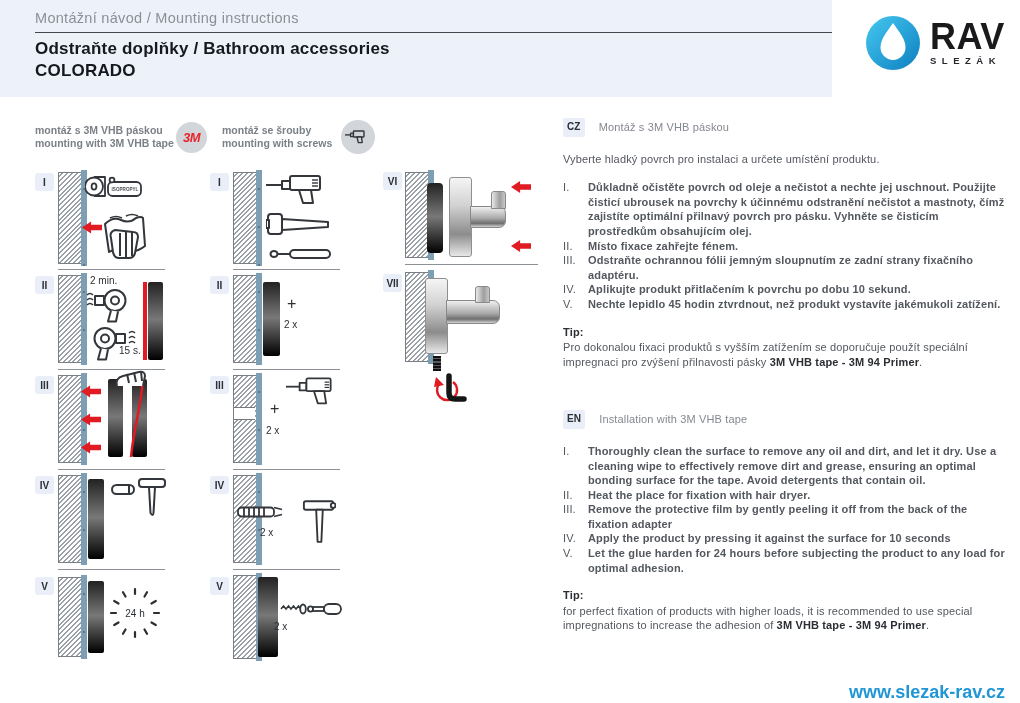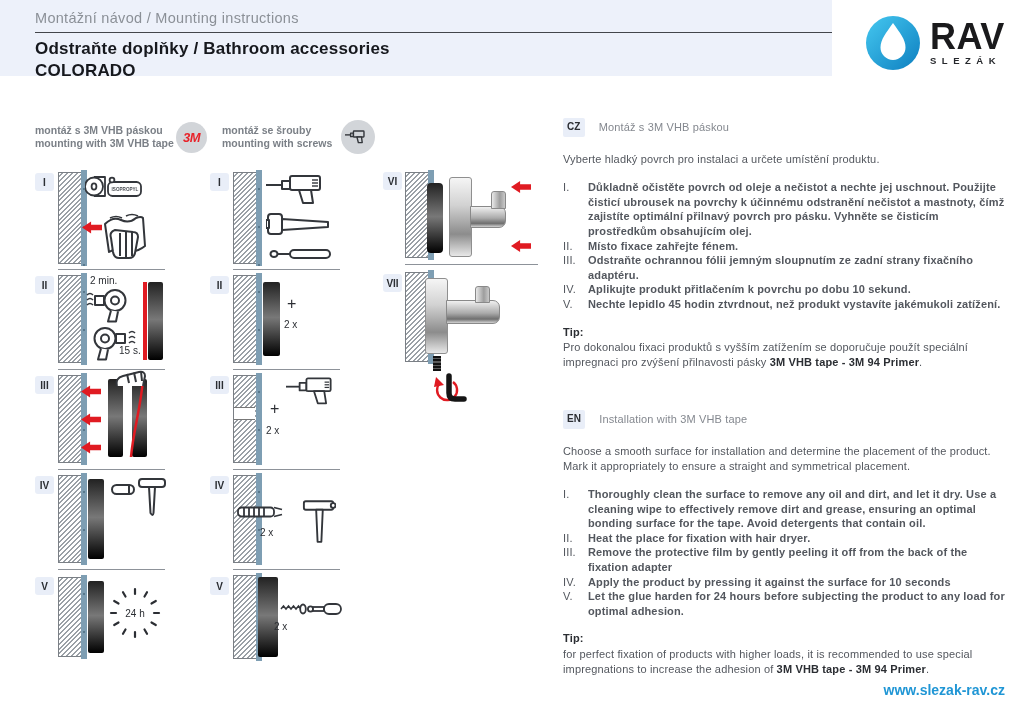--- a/index.html
+++ b/index.html
@@ -1,19 +1,19 @@
 <!DOCTYPE html>
 <html><head>
 <meta charset="utf-8">
 <style>
   html,body{margin:0;padding:0;background:#fff;}
   .page{position:relative;width:1020px;height:703px;background:#fff;overflow:hidden;
         font-family:"Liberation Sans","DejaVu Sans",sans-serif;color:#2b2e33;}
   
-  .band{position:absolute;left:0;top:0;width:832px;height:76px;background:#edf1fa;}
+  .band{position:absolute;left:0;top:0;width:832px;height:97px;background:#edf1fa;}
   .kicker{position:absolute;left:35px;top:10px;font-size:14.5px;color:#8b9097;letter-spacing:.3px;}
   .rule{position:absolute;left:35px;top:32px;width:797px;border-top:1.8px solid #43464b;}
   .title{position:absolute;left:35px;top:38px;font-size:17px;font-weight:bold;color:#16181d;line-height:22px;letter-spacing:.2px;}
   .logo{position:absolute;left:864px;top:14px;display:flex;align-items:center;gap:8px;}
   .logo-rav{font-size:36px;font-weight:800;color:#1a1a1c;line-height:34px;letter-spacing:.5px;}
   .logo-slezak{font-size:9.5px;font-weight:700;letter-spacing:5.5px;color:#26282c;margin-top:1px;}
   
   .mhead{position:absolute;font-size:10.5px;font-weight:600;color:#7b8087;line-height:13px;}
   .circle-badge{position:absolute;width:31px;height:31px;border-radius:50%;background:#d2d5d9;
         display:flex;align-items:center;justify-content:center;}
@@ -56,21 +56,21 @@
   .irow{display:flex;}
   .inum{flex:0 0 25px;}
   .itext{flex:1;font-weight:bold;}
   .tip-label{font-weight:bold;color:#2b2e33;margin-top:13px;}
   .tip{margin:1px 0 0 0;}
   .tip b{color:#2b2e33;}
   .en-block{margin-top:41px;}
   
   .foot-left{position:absolute;left:35px;top:682px;font-size:12px;color:#6a6e73;}
   .foot-left b{color:#2096d5;}
-  .foot-url{position:absolute;right:15px;top:682px;font-size:14px;font-weight:bold;color:#2096d5;}
+  .foot-url{position:absolute;right:15px;top:682px;font-size:18px;font-weight:bold;color:#2096d5;}
 </style>
 </head>
 <body>
 
 <div class="page">
 
   <header class="band">
     <div class="kicker">Montážní návod / Mounting instructions</div>
     <div class="rule"></div>
     <div class="title">
@@ -447,24 +447,20 @@
       <p class="tip">
         <span>Pro dokonalou fixaci produktů s vyšším zatížením se doporučuje použít speciální impregnaci pro zvýšení přilnavosti pásky </span><b>3M VHB tape - 3M 94 Primer</b><span>.</span>
       </p>
     </div>
 
     <div class="en-block">
       <div class="sect-head">
         <span class="lang-badge">EN</span>
         <span class="sect-title">Installation with 3M VHB tape</span>
       </div>
-      <p class="intro">
-        <span>Choose a smooth surface for installation and determine the placement of the product.</span><br>
-        <span>Mark it appropriately to ensure a straight and symmetrical placement.</span>
-      </p>
       <div>
         <div class="irow">
             <span class="inum">I.</span>
             <span class="itext">Thoroughly clean the surface to remove any oil and dirt, and let it dry. Use a cleaning wipe to effectively remove dirt and grease, ensuring an optimal bonding surface for the tape. Avoid detergents that contain oil.</span>
           </div>
         <div class="irow">
             <span class="inum">II.</span>
             <span class="itext">Heat the place for fixation with hair dryer.</span>
           </div>
         <div class="irow">

